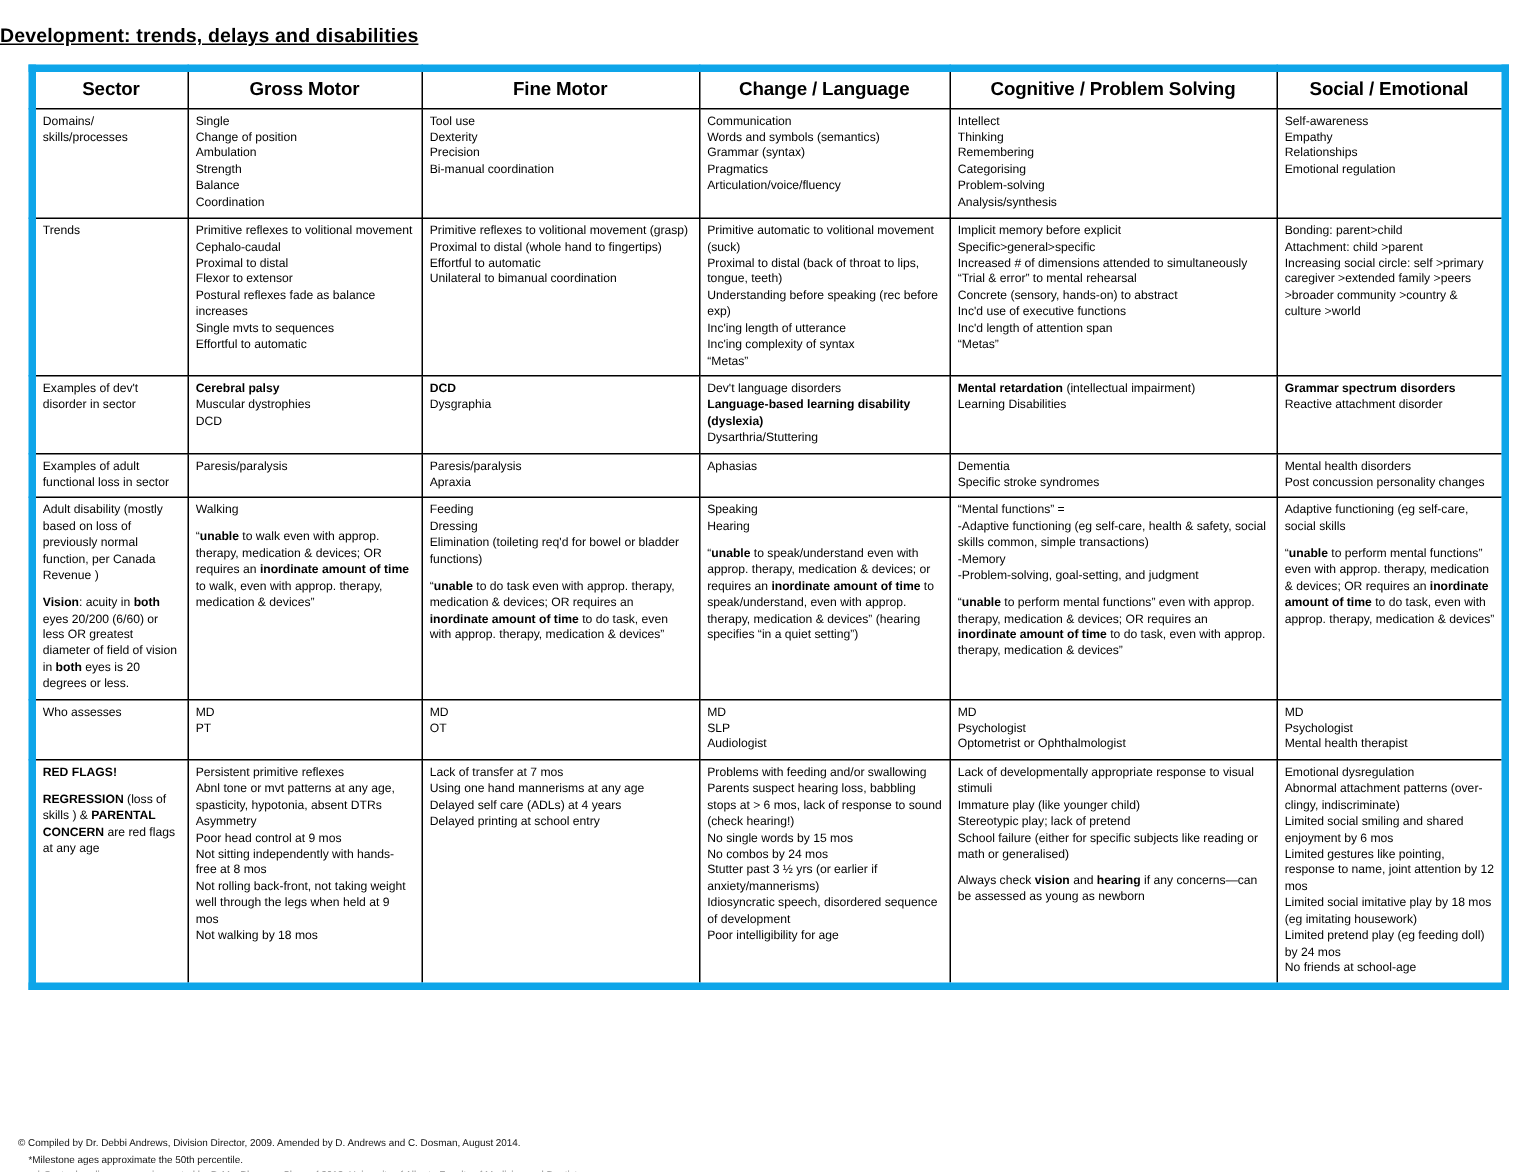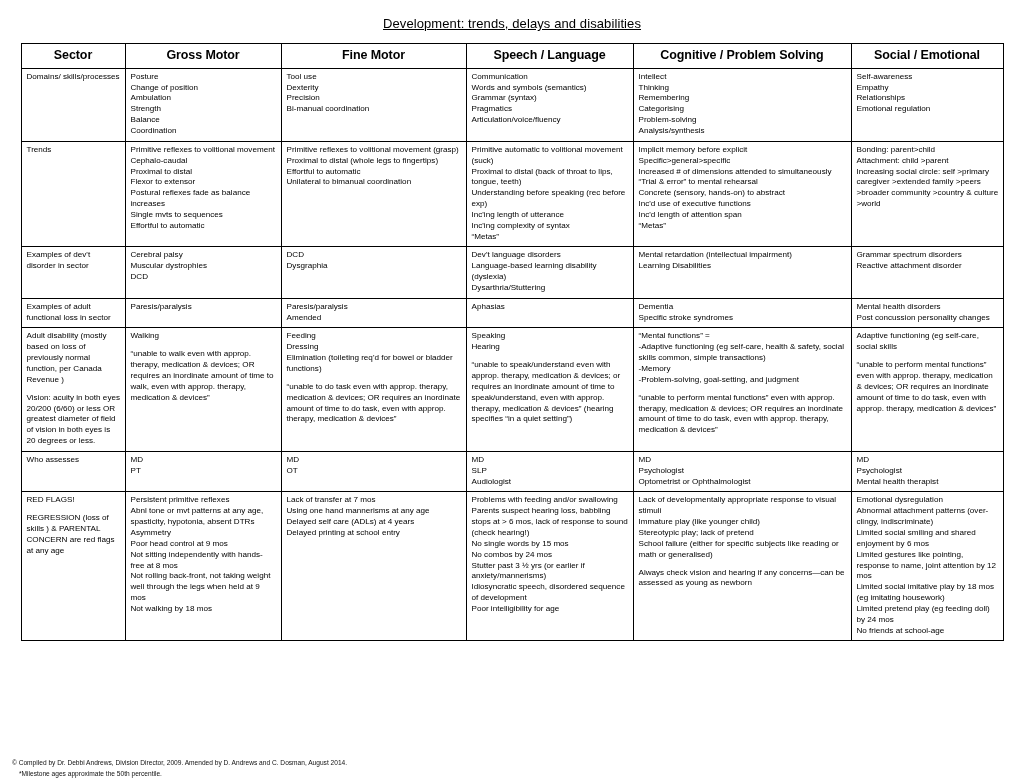--- a/index.html
+++ b/index.html
@@ -14,33 +14,33 @@
     color: #000000;
     overflow: hidden;
   }
   .page {
     position: relative;
     width: 1024px;
     height: 781px;
     box-sizing: border-box;
   }
   .doc-title {
-    text-align: center;
+    text-align: left;
     font-size: 13px;
-    font-weight: normal;
+    font-weight: bold;
     text-decoration: underline;
     margin: 16px 0 12px 0;
     letter-spacing: 0.1px;
   }
   table.matrix {
     border-collapse: collapse;
     table-layout: fixed;
     width: 982px;
     margin: 10px auto;
-    border: 1px solid #0ea5e9;
+    border: 5px solid #0ea5e9;
   }
   table.matrix th,
   table.matrix td {
     border: 1px solid #000;
     vertical-align: top;
     padding: 3px 4px 4px 5px;
     font-size: 8.1px;
     line-height: 1.34;
     overflow: hidden;
   }
@@ -58,21 +58,21 @@
   col.c-fine        { width: 185px; }
   col.c-speech      { width: 167px; }
   col.c-cog         { width: 218px; }
   col.c-social      { width: 152px; }
 
   td.rowlabel {
     font-size: 8.1px;
   }
   .lines > div { white-space: normal; }
   .sp { height: 7px; }
-  b, strong { font-weight: normal; }
+  b, strong { font-weight: bold; }
 
   .footnotes {
     position: absolute;
     left: 12px;
     bottom: 8px;
     font-size: 6.6px;
     line-height: 1.55;
     color: #111;
   }
   .footnotes .fn2 { padding-left: 7px; }
@@ -92,35 +92,35 @@
         <col class="c-fine">
       <col class="c-speech">
         <col class="c-cog">
         <col class="c-social">
     </colgroup>
     <thead>
       <tr>
         <th>Sector</th>
         <th>Gross Motor</th>
         <th>Fine Motor</th>
-        <th>Speech / Language</th>
+        <th>Change / Language</th>
         <th>Cognitive / Problem Solving</th>
         <th>Social / Emotional</th>
       </tr>
     </thead>
     <tbody>
         <tr>
           <td class="rowlabel">
             <div class="lines">
               <div>Domains/ skills/processes</div>
             </div>
           </td>
           <td>
             <div class="lines">
-              <div>Posture</div>
+              <div>Single</div>
               <div>Change of position</div>
               <div>Ambulation</div>
               <div>Strength</div>
               <div>Balance</div>
               <div>Coordination</div>
             </div>
           </td>
           <td>
             <div class="lines">
               <div>Tool use</div>
@@ -170,21 +170,21 @@
               <div>Proximal to distal</div>
               <div>Flexor to extensor</div>
               <div>Postural reflexes fade as balance increases</div>
               <div>Single mvts to sequences</div>
               <div>Effortful to automatic</div>
             </div>
           </td>
           <td>
             <div class="lines">
               <div>Primitive reflexes to volitional movement (grasp)</div>
-              <div>Proximal to distal (whole legs to fingertips)</div>
+              <div>Proximal to distal (whole hand to fingertips)</div>
               <div>Effortful to automatic</div>
               <div>Unilateral to bimanual coordination</div>
             </div>
           </td>
           <td>
             <div class="lines">
               <div>Primitive automatic to volitional movement (suck)</div>
               <div>Proximal to distal (back of throat to lips, tongue, teeth)</div>
               <div>Understanding before speaking (rec before exp)</div>
               <div>Inc'ing length of utterance</div>
@@ -258,21 +258,21 @@
             </div>
           </td>
           <td>
             <div class="lines">
               <div>Paresis/paralysis</div>
             </div>
           </td>
           <td>
             <div class="lines">
               <div>Paresis/paralysis</div>
-              <div>Amended</div>
+              <div>Apraxia</div>
             </div>
           </td>
           <td>
             <div class="lines">
               <div>Aphasias</div>
             </div>
           </td>
           <td>
             <div class="lines">
               <div>Dementia</div>

